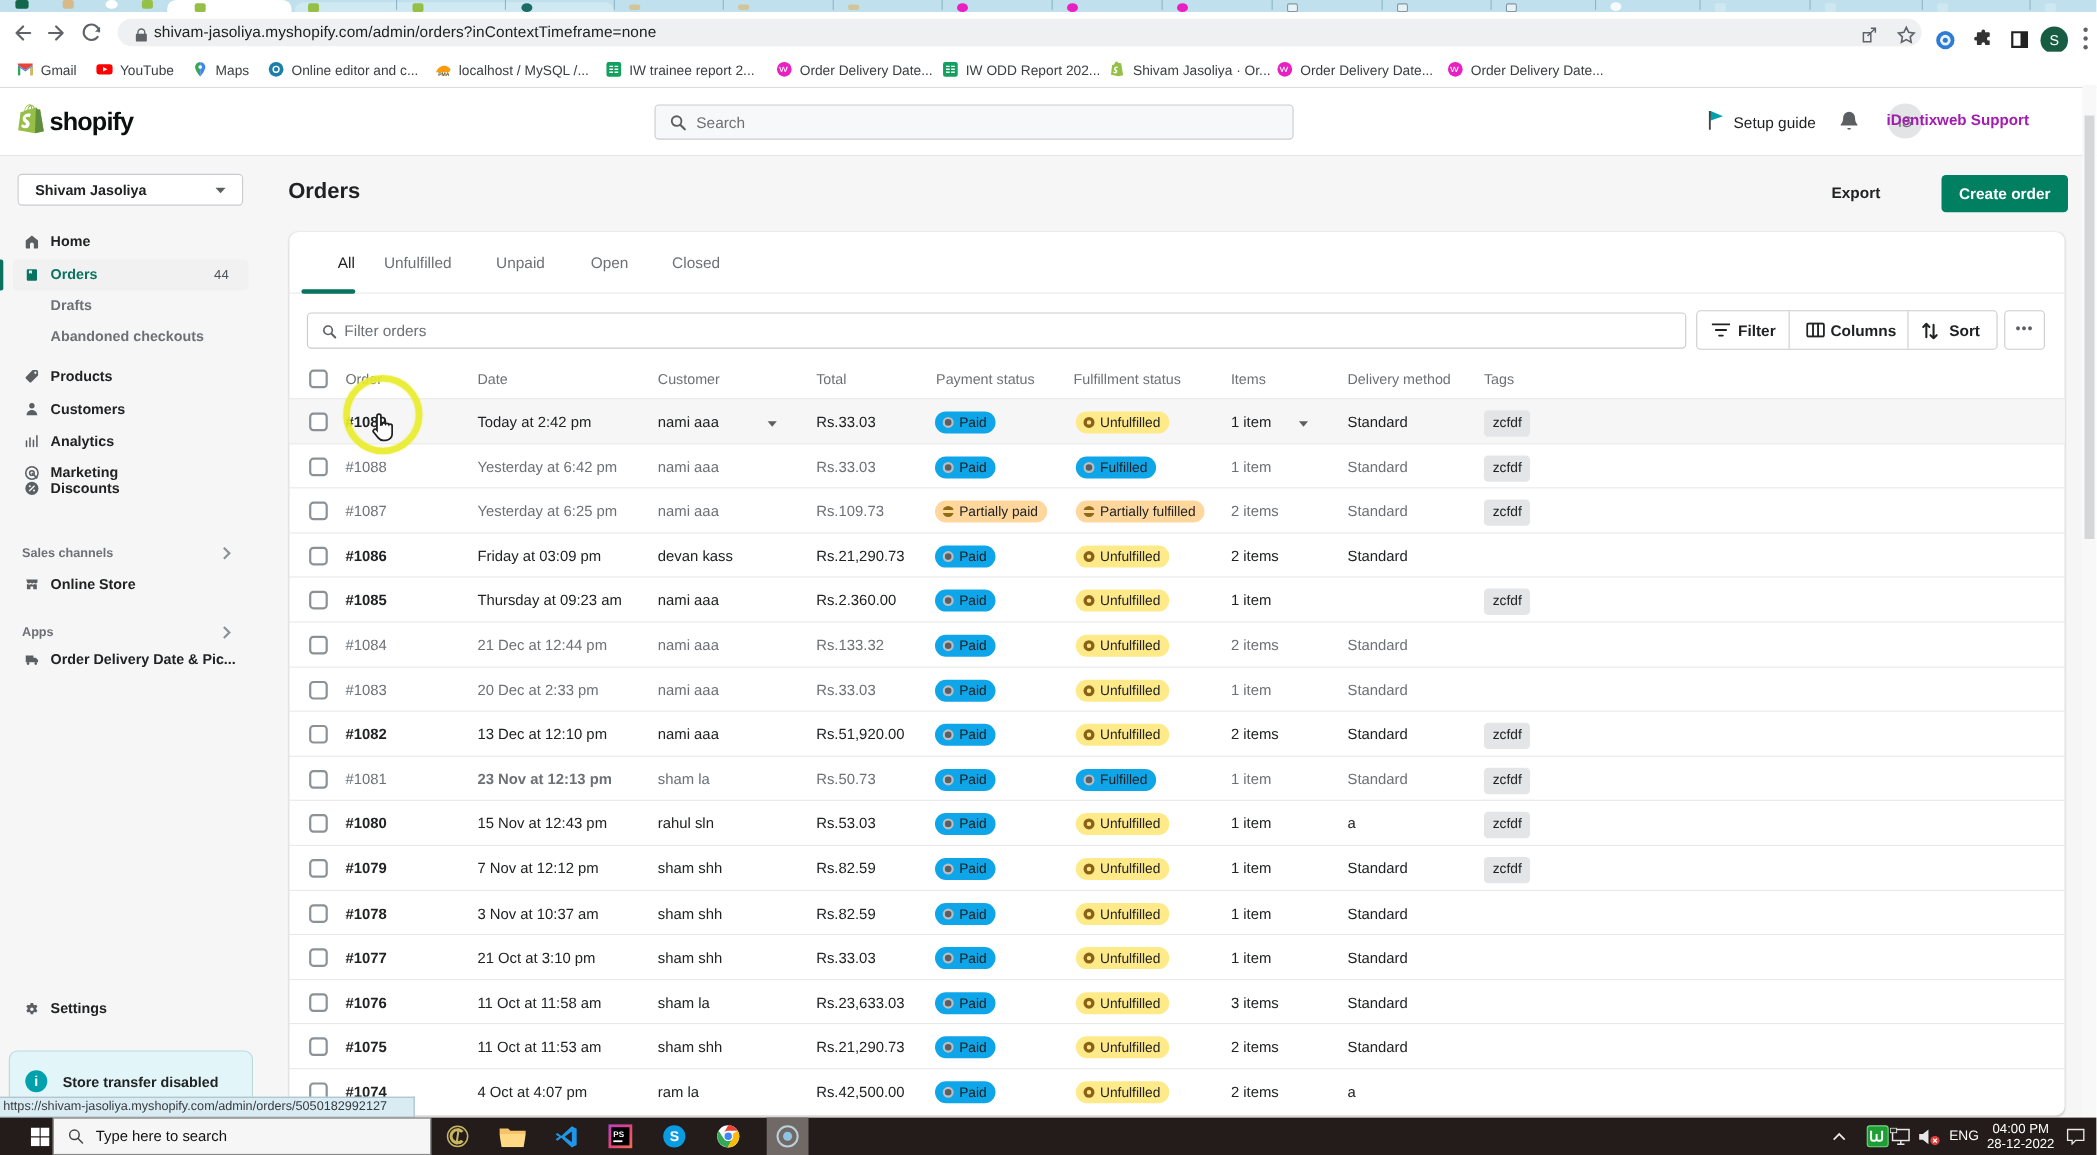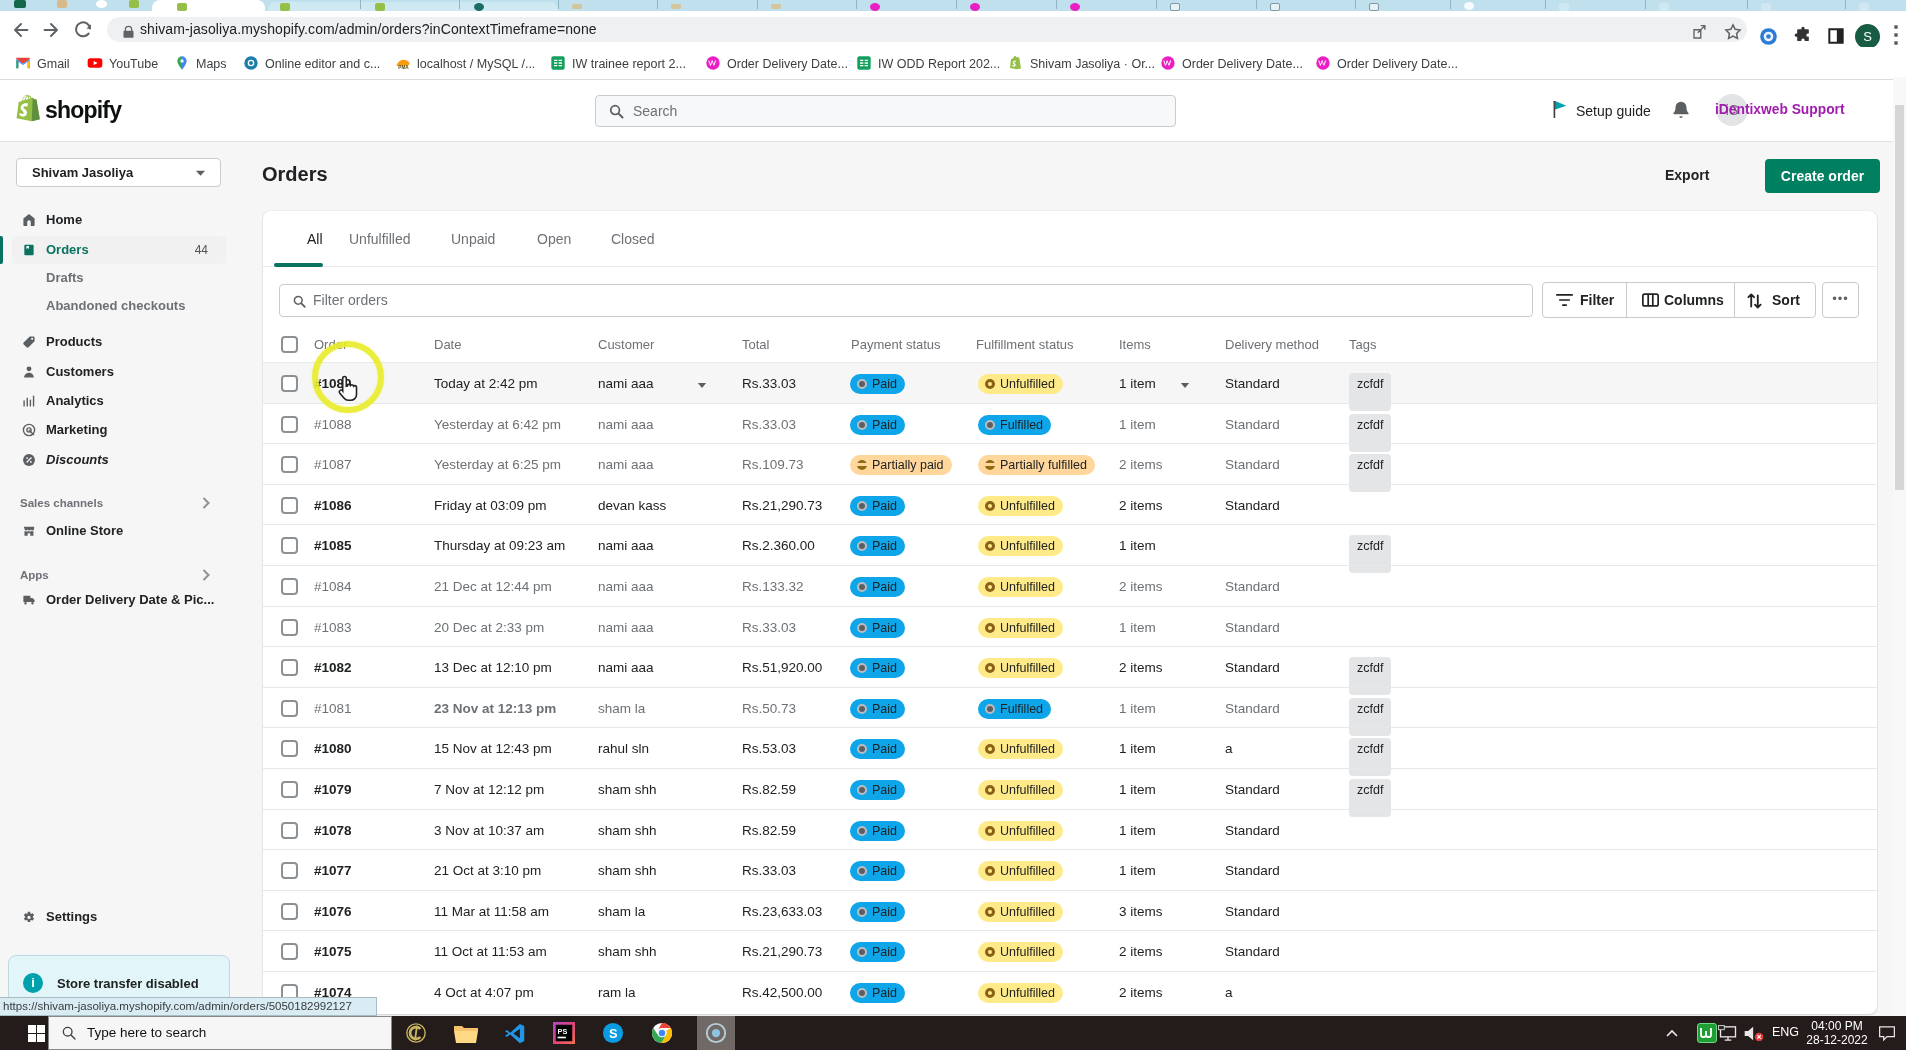--- a/index.html
+++ b/index.html
@@ -65,21 +65,21 @@
 .gray .cell { color:#6d7175; }
 .dark .cell.ord { font-weight:bold; }
 .badge { position:absolute; height:20px; border-radius:10px; font-size:12.5px; color:#202223; padding:0 8px 0 22px; line-height:20px; font-weight:normal !important; }
 .badge .bdot { position:absolute; left:7px; top:5px; width:10px; height:10px; border-radius:50%; }
 .b-gray { background:#0ea5e9; }
 .b-gray .bdot { background:#5c5f62; border:2px solid #babec3; }
 .b-yellow { background:#ffea8a; }
 .b-yellow .bdot { background:transparent; border:3px solid #8a6116; width:10px; height:10px; }
 .b-orange { background:#ffd79d; }
 .b-orange .bdot { background:linear-gradient(to bottom, #8f6b15 0 32%, #ffd79d 32% 64%, #8f6b15 64% 100%); }
-.tag { position:absolute; height:38px; background:#e4e5e7; border-radius:4px; font-size:12.5px; color:#202223; line-height:22px; padding:0 8px; font-weight:normal !important; }
+.tag { position:absolute; height:24px; background:#e4e5e7; border-radius:4px; font-size:12.5px; color:#202223; line-height:22px; padding:0 8px; font-weight:normal !important; }
 
 
 #storetransfer { left:8px; top:955px; width:222px; height:57px; background:#e2f5f9; border:1px solid #bcd9de; border-radius:8px; }
 #statusbar { left:0; top:997px; width:377px; height:19px; background:#d9ecf4; border:1px solid #a8bcc4; border-left:none; font-size:11.5px; color:#383b3d; line-height:17px; padding-left:3px; }
 #taskbar { left:0; top:1016px; width:1906px; height:34px; background:#231c1a; }
 #tsearch { position:absolute; left:48px; top:0; width:344px; height:34px; background:#f6f6f6; border:1px solid #888; }
 #tsearch span { position:absolute; left:38px; top:8px; font-size:13.5px; color:#111; }
 
 
 #scrollbar { left:1893px; top:77px; width:13px; height:939px; background:#f8f8f8; }
@@ -296,21 +296,21 @@
     <span class="ntxt">Analytics</span>
   </div>
   <div class="nav" style="top:274px;">
     <svg class="nico" viewBox="0 0 20 20">
         <circle cx="10" cy="10" r="8" fill="none" stroke="#5c5f62" stroke-width="2"></circle>
         <circle cx="10" cy="10" r="3" fill="none" stroke="#5c5f62" stroke-width="2"></circle>
         <path stroke="#5c5f62" stroke-width="2" d="M10 10l7 7"></path>
       </svg>
     <span class="ntxt">Marketing</span>
   </div>
-  <div class="nav" style="top:304px;font-style:italic;">
+  <div class="nav" style="top:288px;">
     <svg class="nico" viewBox="0 0 20 20">
         <circle cx="10" cy="10" r="8.5" fill="#5c5f62"></circle>
         <path stroke="#f6f6f7" stroke-width="1.8" d="M6.5 13.5l7-7"></path>
         <circle cx="7.3" cy="7.3" r="1.3" fill="#f6f6f7"></circle>
         <circle cx="12.7" cy="12.7" r="1.3" fill="#f6f6f7"></circle>
       </svg>
     <span class="ntxt">Discounts</span>
   </div>
   <div class="navhead" style="top:355px;">Sales channels</div>
   <svg style="position:absolute;left:202px;top:355px;" width="8" height="12" viewBox="0 0 8 12">
@@ -536,21 +536,21 @@
       <span class="cell" style="left:335px;top:13px;">sham shh</span>
       <span class="cell" style="left:479px;top:13px;">Rs.33.03</span>
       <span class="badge b-gray" style="left:587px;top:11px;"><span class="bdot"></span>Paid</span>
       <span class="badge b-yellow" style="left:715px;top:11px;"><span class="bdot"></span>Unfulfilled</span>
       <span class="cell" style="left:856px;top:13px;">1 item</span>
       <span class="cell" style="left:962px;top:13px;">Standard</span>
     </div>
     <div class="row dark" style="top:679px;">
       <span class="cb" style="top:12px;"></span>
       <span class="cell ord" style="left:51px;top:13px;">#1076</span>
-      <span class="cell" style="left:171px;top:13px;">11 Mar at 11:58 am</span>
+      <span class="cell" style="left:171px;top:13px;">11 Oct at 11:58 am</span>
       <span class="cell" style="left:335px;top:13px;">sham la</span>
       <span class="cell" style="left:479px;top:13px;">Rs.23,633.03</span>
       <span class="badge b-gray" style="left:587px;top:11px;"><span class="bdot"></span>Paid</span>
       <span class="badge b-yellow" style="left:715px;top:11px;"><span class="bdot"></span>Unfulfilled</span>
       <span class="cell" style="left:856px;top:13px;">3 items</span>
       <span class="cell" style="left:962px;top:13px;">Standard</span>
     </div>
     <div class="row dark" style="top:719px;">
       <span class="cb" style="top:12px;"></span>
       <span class="cell ord" style="left:51px;top:13px;">#1075</span>

